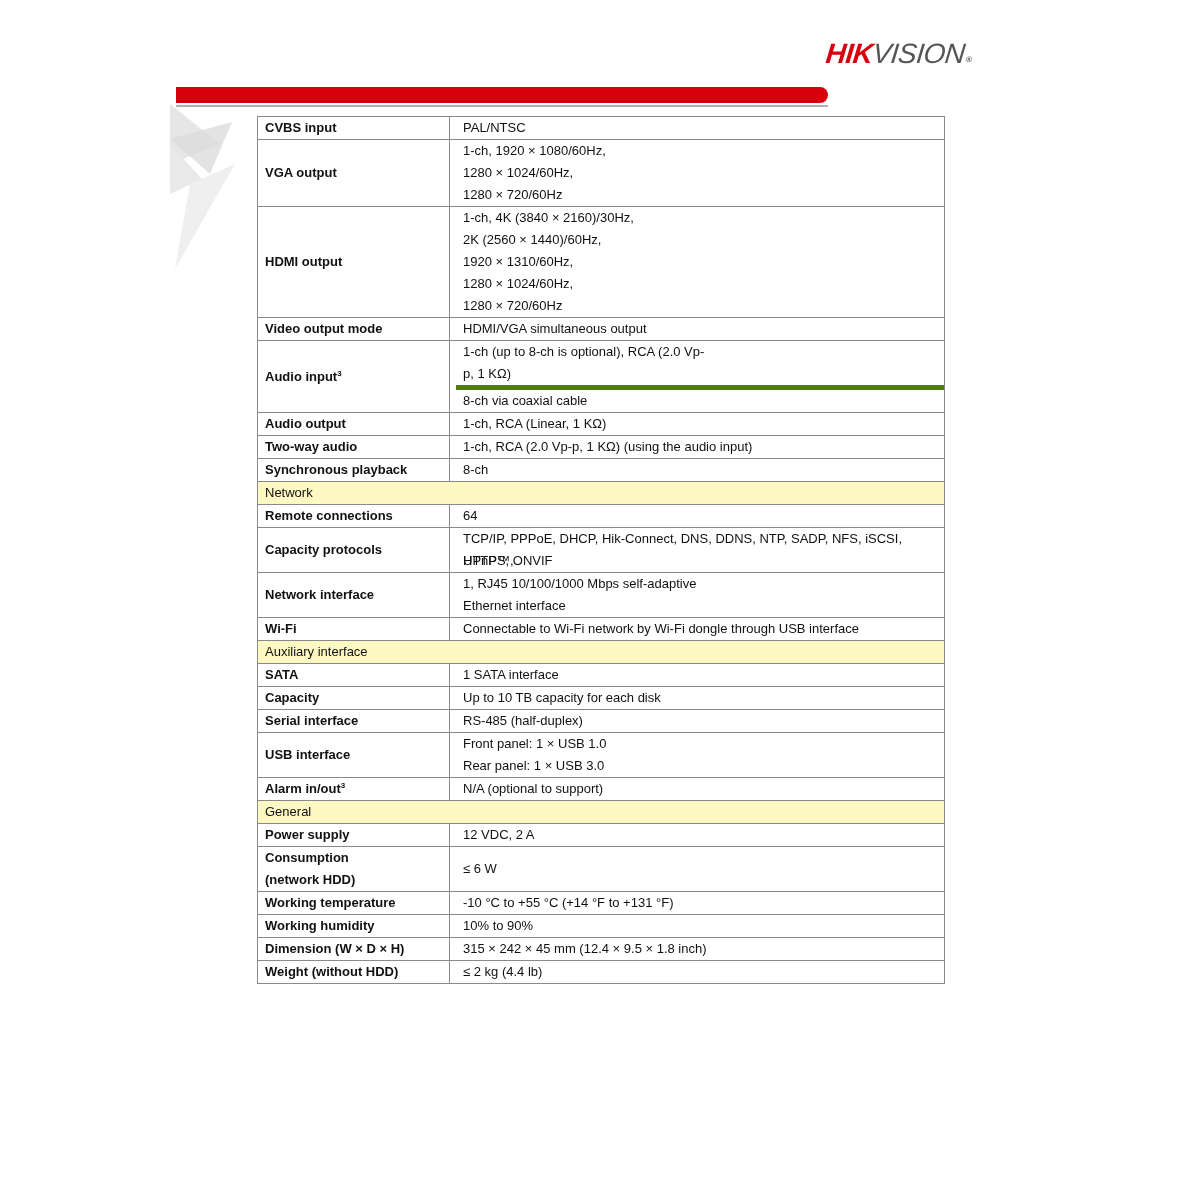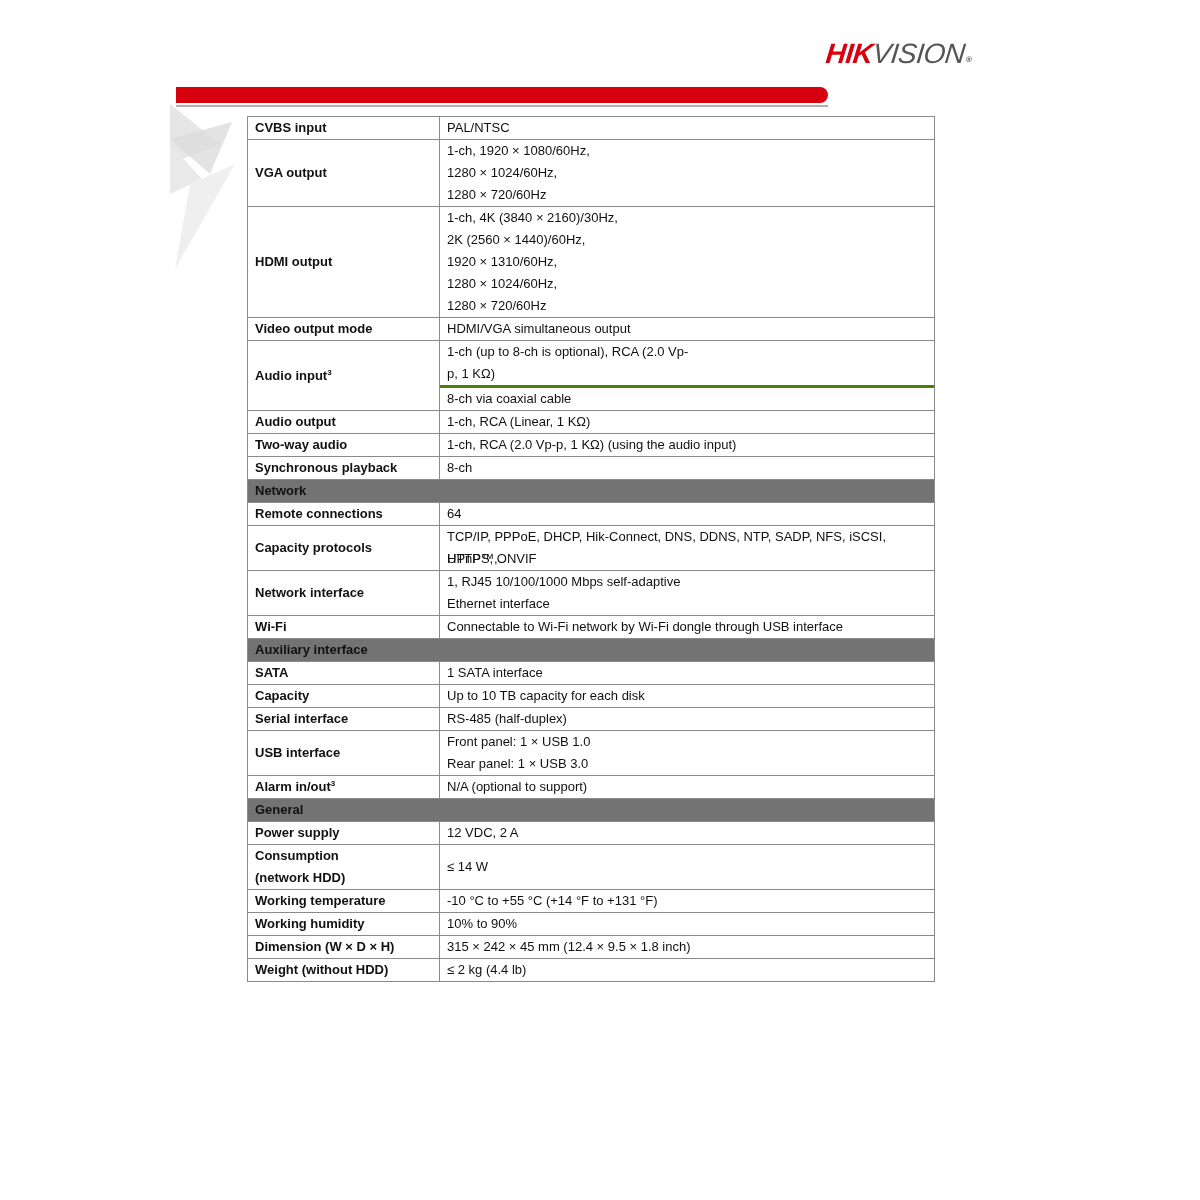--- a/index.html
+++ b/index.html
@@ -8,31 +8,31 @@
   .logo { position: absolute; left: 826px; top: 36px; height: 36px;
           font-family: "Liberation Sans", sans-serif; font-style: italic; font-weight: bold;
           font-size: 28px; letter-spacing: -0.5px; line-height: 36px; transform: skewX(-6deg); }
   .logo .hik { color: #d7000f; }
   .logo .vis { color: #555555; font-weight: normal; }
   .logo .reg { color: #555; font-size: 8px; vertical-align: top; font-style: normal; position: relative; top: 6px; left: 2px; }
   .redbar { position: absolute; left: 176px; top: 87px; width: 652px; height: 16px;
             background: #d7000f; border-radius: 0 8px 8px 0; }
   .grayline { position: absolute; left: 176px; top: 105px; width: 652px; height: 2px; background: #b0b0b0; }
   .deco { position: absolute; left: 170px; top: 104px; width: 70px; height: 170px; }
-  table.spec { position: absolute; left: 247px; top: 116px; width: 688px;
+  table.spec { position: absolute; left: 257px; top: 116px; width: 688px;
                border-collapse: collapse; font-size: 13px; }
   table.spec td { border: 1px solid #8a8a8a; padding: 0 7px; height: 22px; line-height: 22px;
                   vertical-align: middle; }
   table.spec td.label { width: 177px; font-weight: bold; }
   table.spec td.value { font-weight: normal; }
-  table.spec td.section { background: #737373; font-weight: bold; }
+  table.spec td.section { background: #fef9c3; font-weight: normal; }
   .line { display: block; height: 22px; line-height: 22px; }
   td.multi { padding: 0 !important; }
-  td.multi .line { padding: 0 7px; }
-  td.multi .line.sep { border-top: 3px solid #4d7c0f; }
+  td.multi .line { padding: 0 7px; margin-left: 6px; }
+  td.multi .line.sep { border-top: 5px solid #4d7c0f; }
   sup { font-size: 8px; line-height: 0; }
 </style>
 </head>
 <body>
 
 <div class="logo">
   <span class="hik">HIK</span><span class="vis">VISION</span><span class="reg">®</span>
 </div>
 
 <div class="redbar"></div>
@@ -174,21 +174,21 @@
         <td class="value multi">
           <span class="line">12 VDC, 2 A</span>
         </td>
       </tr>
       <tr>
         <td class="label">
           <span class="line">Consumption</span>
           <span class="line">(network HDD)</span>
         </td>
         <td class="value multi">
-          <span class="line">≤ 14 W</span>
+          <span class="line">≤ 6 W</span>
         </td>
       </tr>
       <tr>
         <td class="label"><span>Working temperature</span></td>
         <td class="value multi">
           <span class="line">-10 °C to +55 °C (+14 °F to +131 °F)</span>
         </td>
       </tr>
       <tr>
         <td class="label"><span>Working humidity</span></td>

